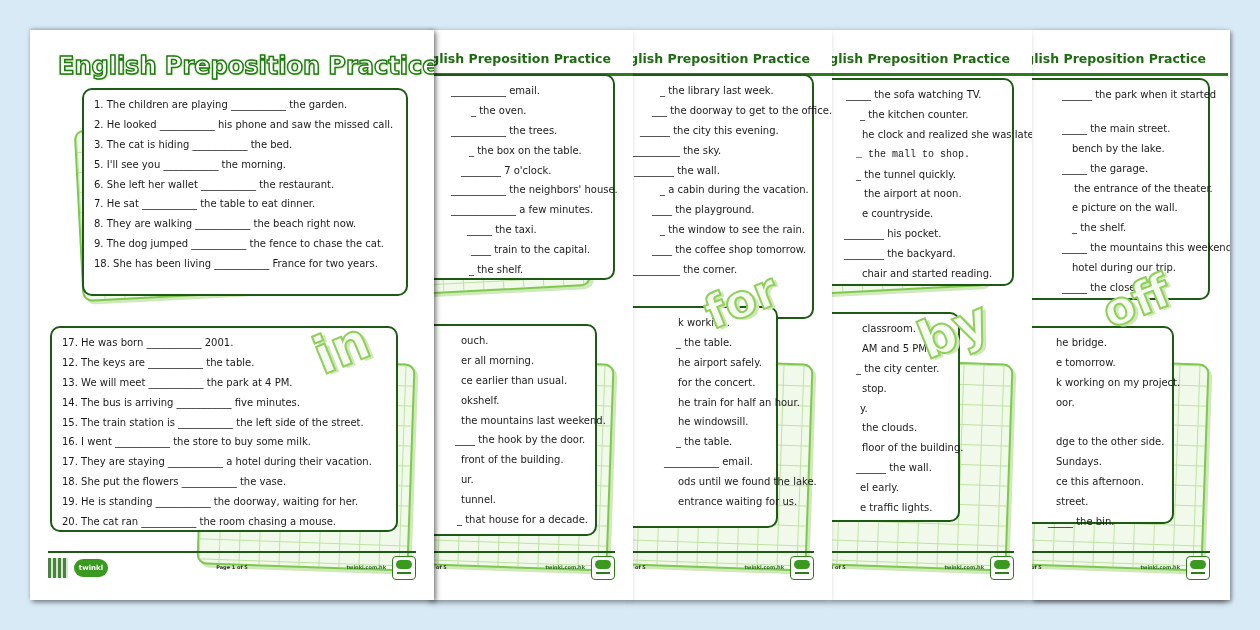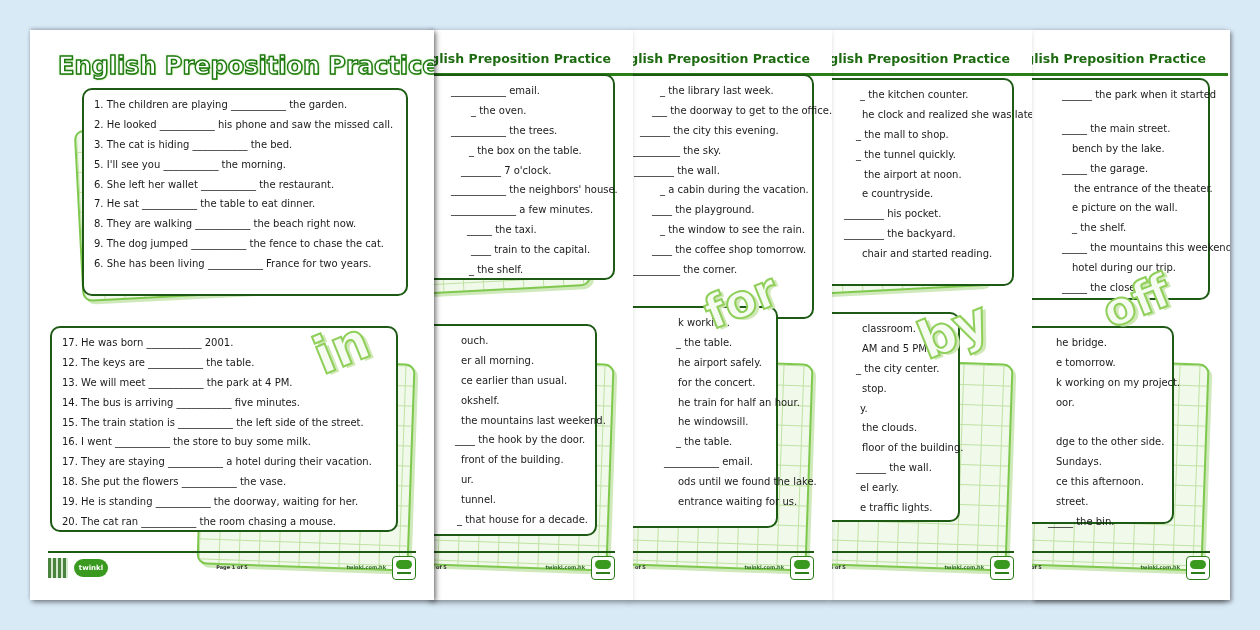--- a/index.html
+++ b/index.html
@@ -172,21 +172,21 @@
     <div class="grid-card grid-top"></div>
     <div class="qbox qbox-top">
       <div class="qline">1.  The children are playing ___________ the garden.</div>
       <div class="qline">2.  He looked ___________ his phone and saw the missed call.</div>
       <div class="qline">3.  The cat is hiding ___________ the bed.</div>
       <div class="qline">5.  I'll see you ___________ the morning.</div>
       <div class="qline">6.  She left her wallet ___________ the restaurant.</div>
       <div class="qline">7.  He sat ___________ the table to eat dinner.</div>
       <div class="qline">8.  They are walking ___________ the beach right now.</div>
       <div class="qline">9.  The dog jumped ___________ the fence to chase the cat.</div>
-      <div class="qline">6. She has been living ___________ France for two years.</div>
+      <div class="qline">18. She has been living ___________ France for two years.</div>
     </div>
     <div class="grid-card grid-bottom"></div>
     <div class="qbox qbox-bottom">
       <div class="qline">17.  He was born ___________ 2001.</div>
       <div class="qline">12.  The keys are ___________ the table.</div>
       <div class="qline">13.  We will meet ___________ the park at 4 PM.</div>
       <div class="qline">14.  The bus is arriving ___________ five minutes.</div>
       <div class="qline">15.  The train station is ___________ the left side of the street.</div>
       <div class="qline">16.  I went ___________ the store to buy some milk.</div>
       <div class="qline">17.  They are staying ___________ a hotel during their vacation.</div>
@@ -284,23 +284,24 @@
     </div>
   </div>
 </div>
 
 <div class="page p4">
   <div class="slice">
     <div class="small-title">English Preposition Practice</div>
     <div class="header-rule"></div>
     <div class="grid-card grid-top"></div>
     <div class="qbox qbox-top" style="left:40px;top:48px;width:346px;height:208px;">
+      <div class="qline" style="padding-left:166px;">_____ the sofa watching TV.</div>
       <div class="qline" style="padding-left:180px;">_ the kitchen counter.</div>
       <div class="qline" style="padding-left:182px;">he clock and realized she was late.</div>
-      <div class="qline" style="padding-left:176px;">_ the mall to shop.</div>
+      <div class="qline" style="padding-left:176px;font-family:Liberation Mono, monospace;">_ the mall to shop.</div>
       <div class="qline" style="padding-left:176px;">_ the tunnel quickly.</div>
       <div class="qline" style="padding-left:184px;">the airport at noon.</div>
       <div class="qline" style="padding-left:182px;">e countryside.</div>
       <div class="qline" style="padding-left:164px;">________ his pocket.</div>
       <div class="qline" style="padding-left:164px;">________ the backyard.</div>
       <div class="qline" style="padding-left:182px;">chair and started reading.</div>
     </div>
     <div class="grid-card grid-bottom"></div>
     <div class="qbox qbox-bottom" style="top:282px;height:210px;width:312px;">
       <div class="qline" style="padding-left:202px;">classroom.</div>

